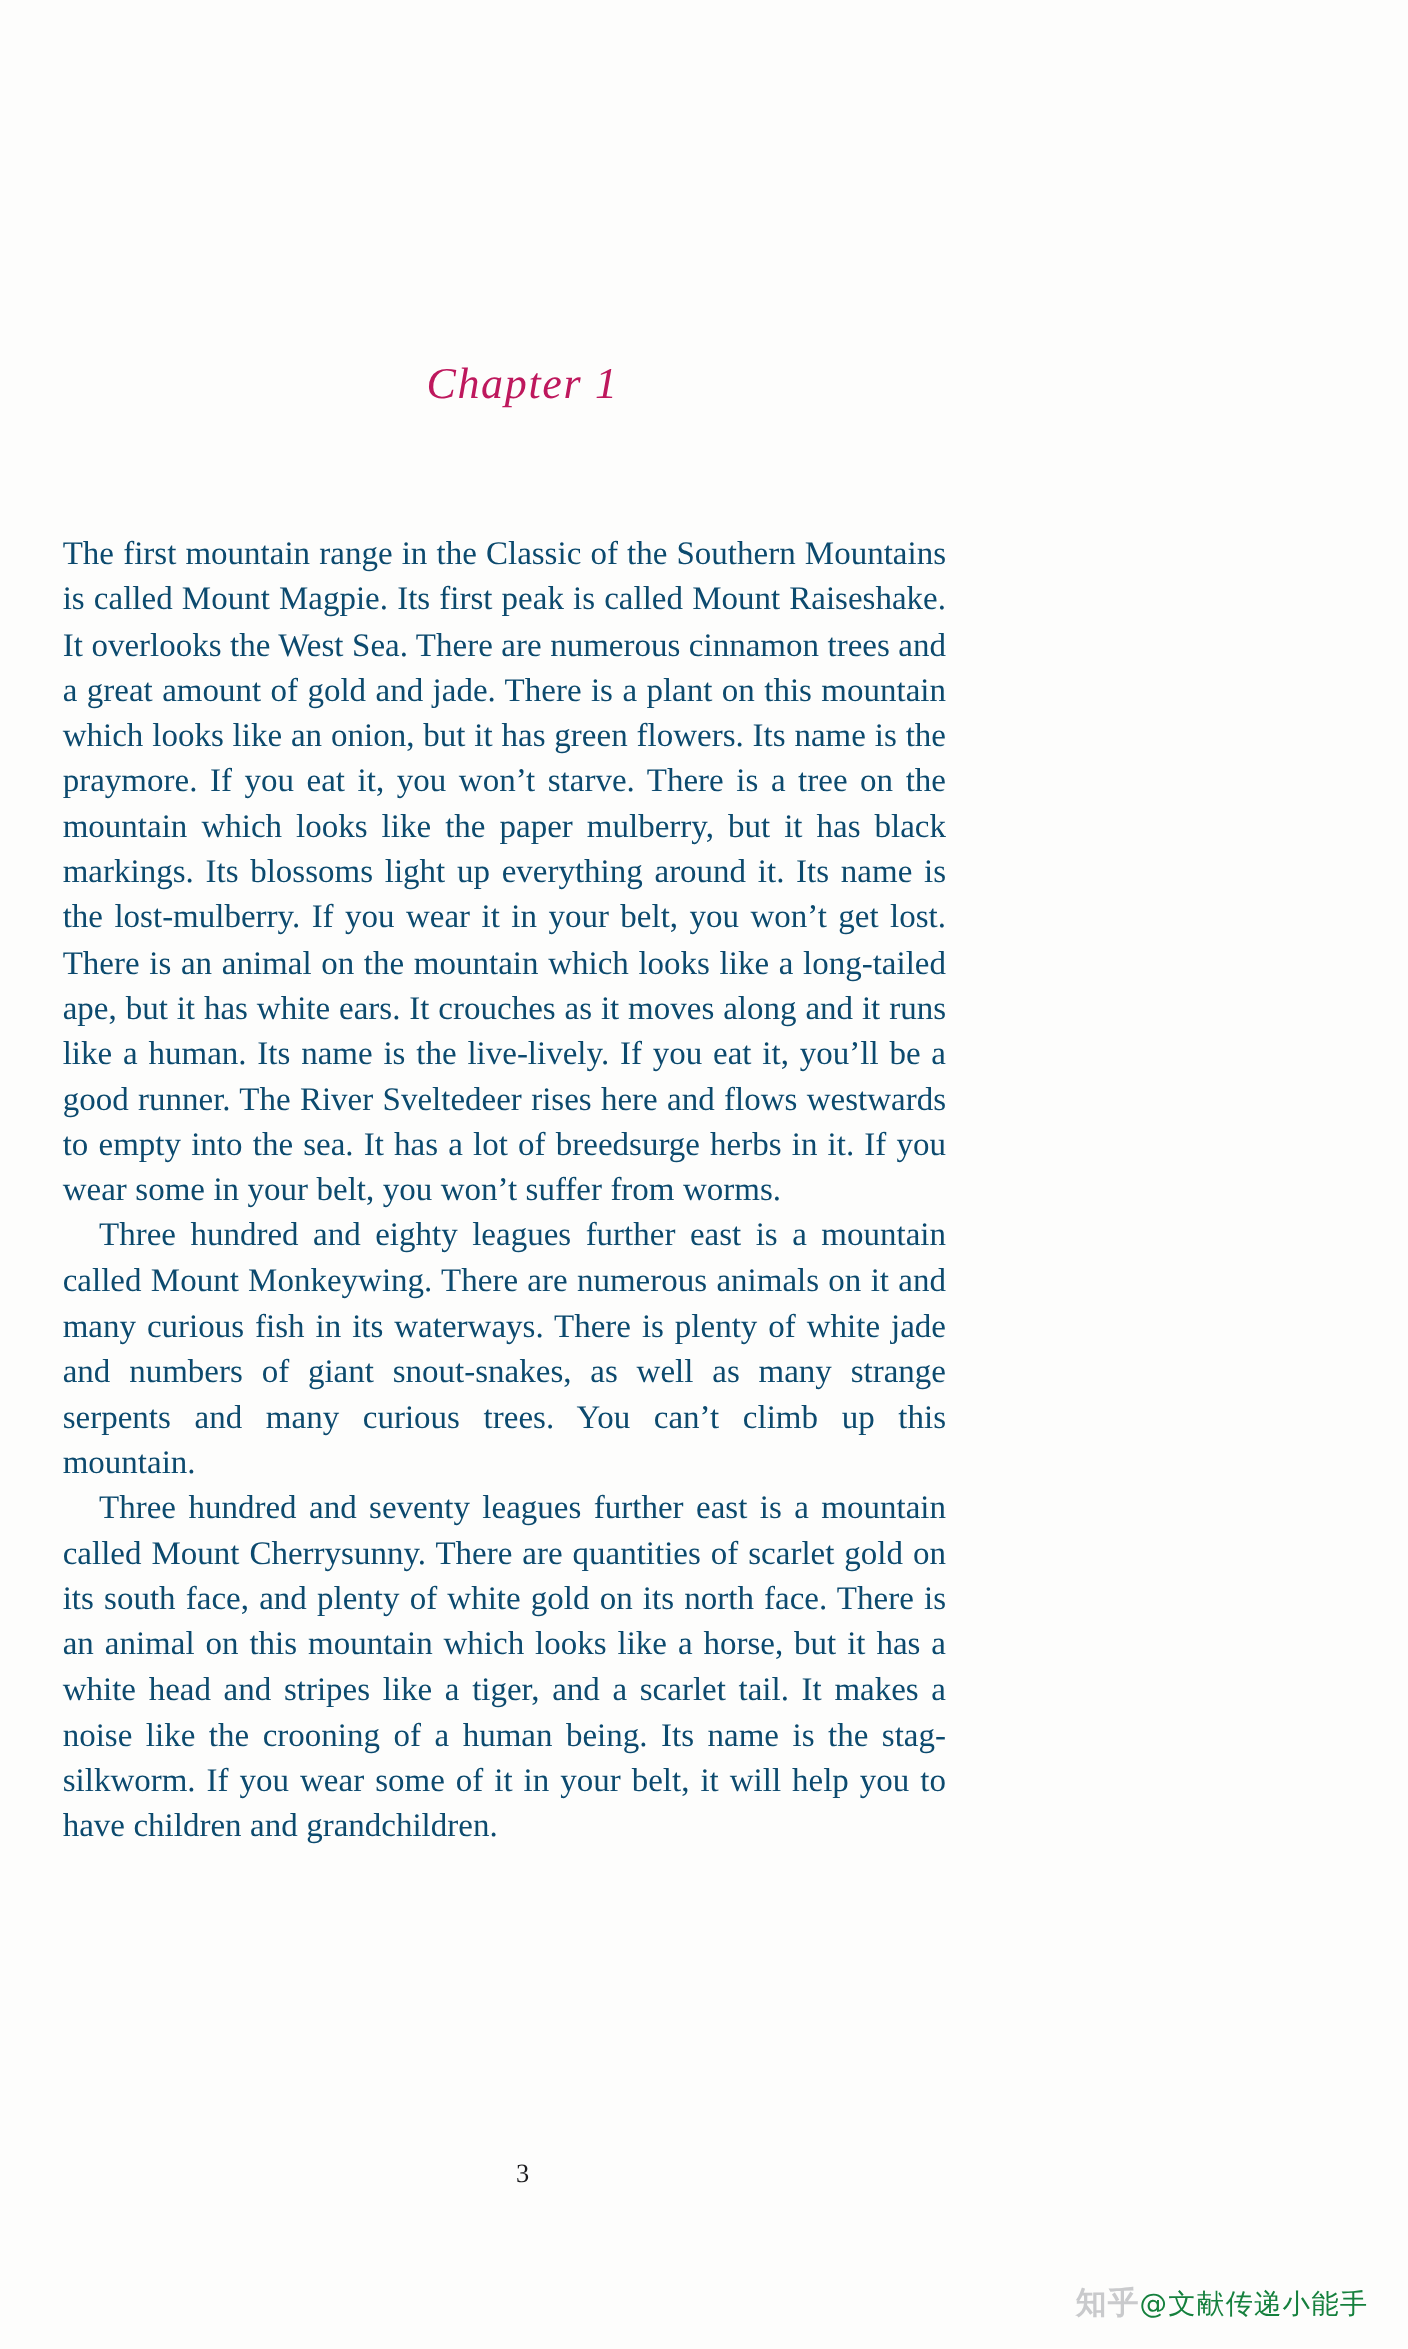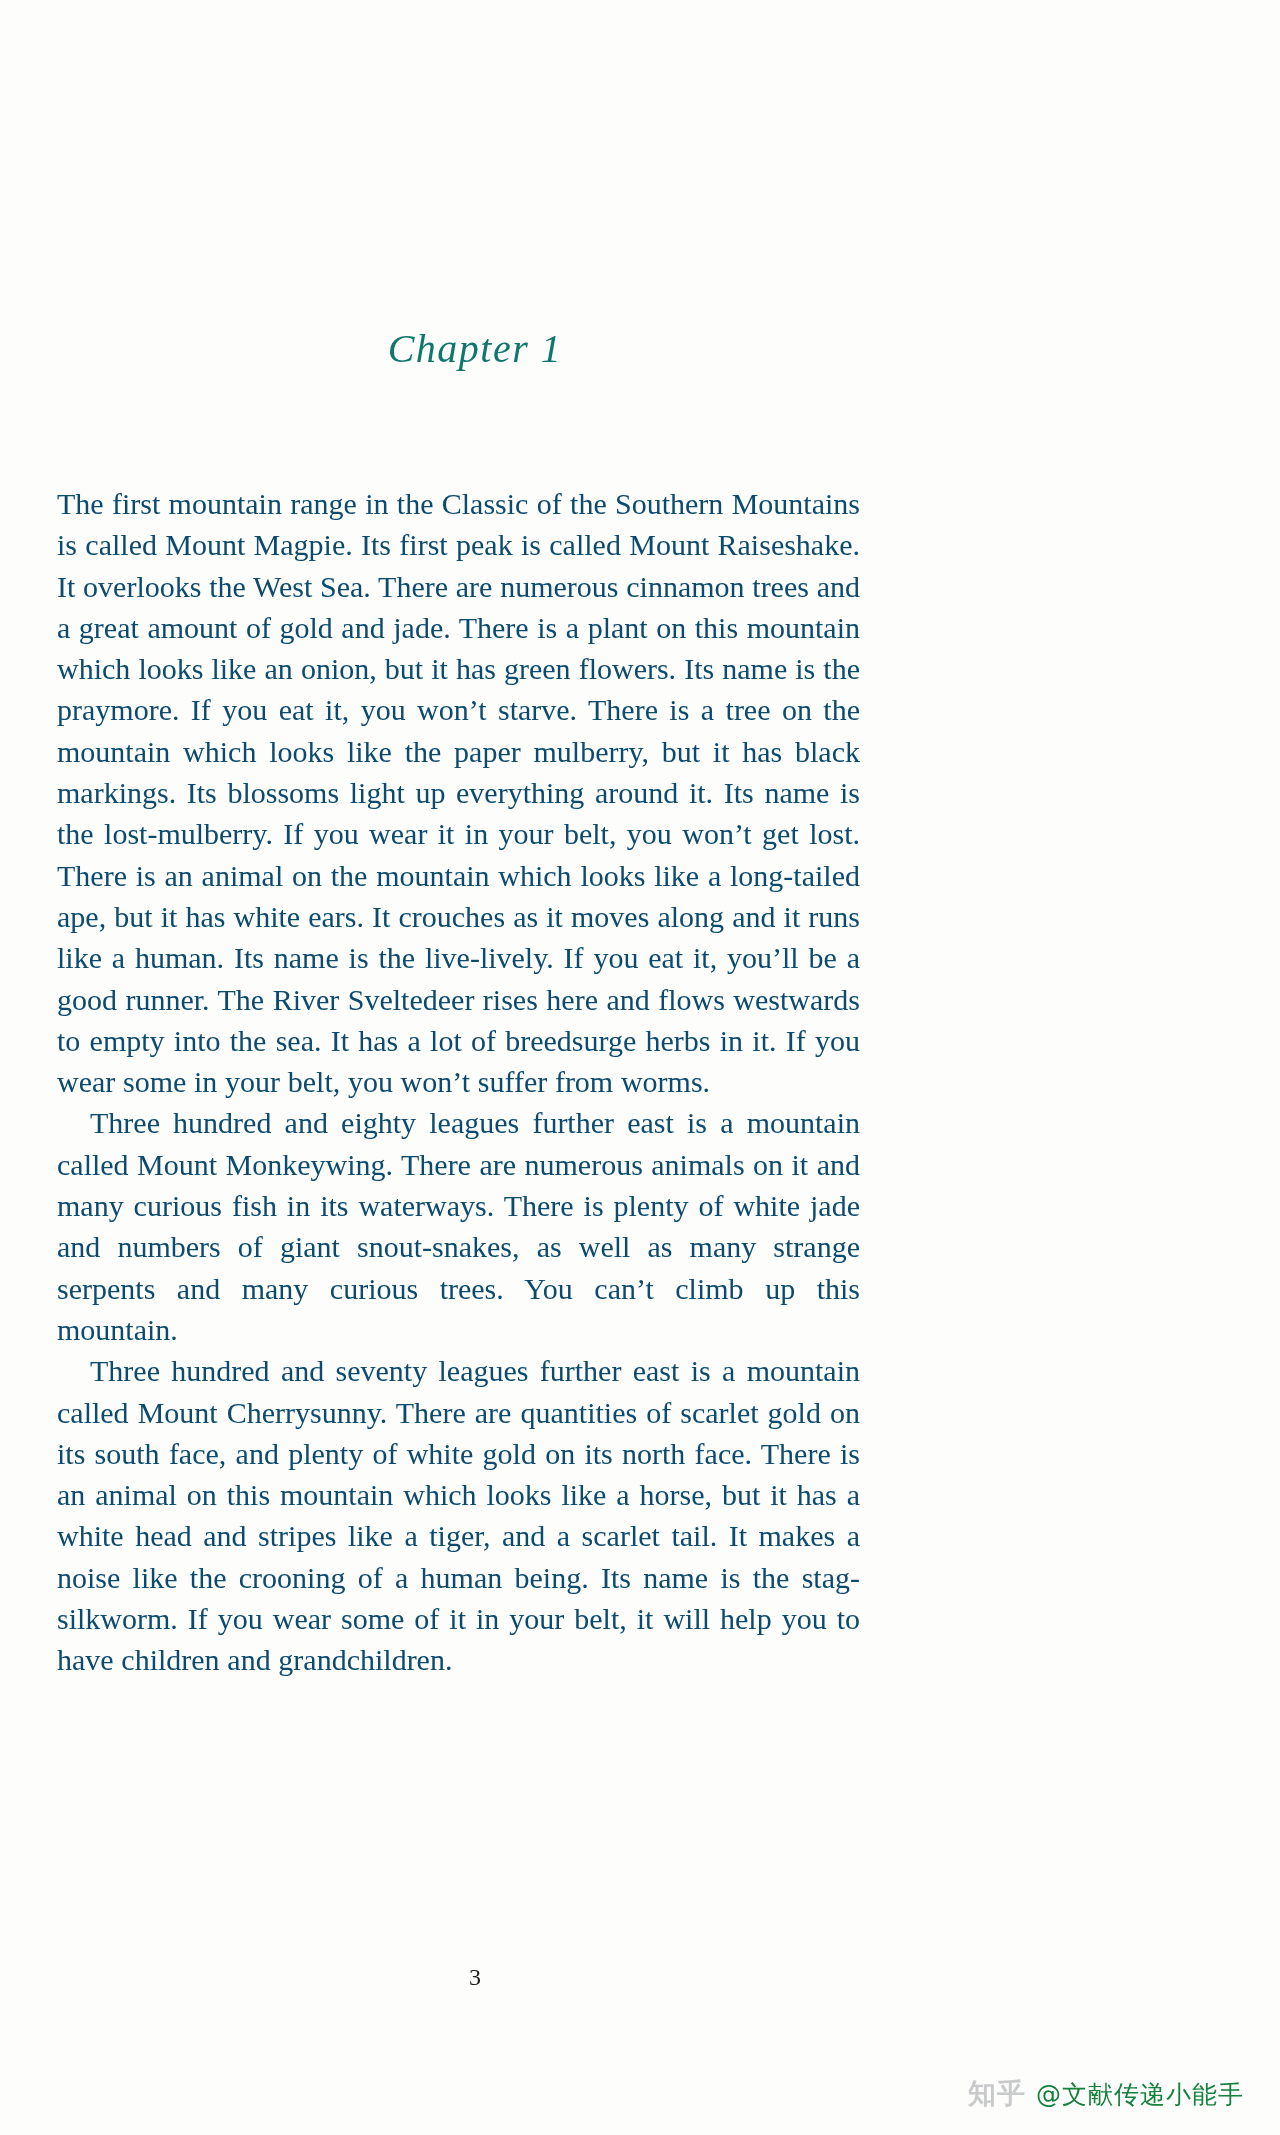--- a/index.html
+++ b/index.html
@@ -34,21 +34,21 @@
   .chapter-heading {
     position: absolute;
     left: 0;
     top: 298px;
     width: 950px;
     text-align: center;
     font-family: "Liberation Serif", "DejaVu Serif", serif;
     font-style: italic;
     font-size: 40px;
     letter-spacing: 1.5px;
-    color: #0f766e;
+    color: #be185d;
     font-weight: 400;
   }
 
   .body-block {
     position: absolute;
     left: 57px;
     top: 483px;
     width: 803px;
   }
 
@@ -77,21 +77,20 @@
     font-size: 24px;
     color: #1c1c1e;
   }
 
   .watermark {
     position: absolute;
     right: 36px;
     bottom: 22px;
     display: flex;
     align-items: center;
-    gap: 10px;
     color: #c9cacc;
     font-family: "DejaVu Sans", "Liberation Sans", sans-serif;
     font-size: 26px;
     letter-spacing: 1px;
     user-select: none;
   }
   .watermark .wm-logo {
     font-size: 28px;
     font-weight: 700;
     color: #c9cacc;

